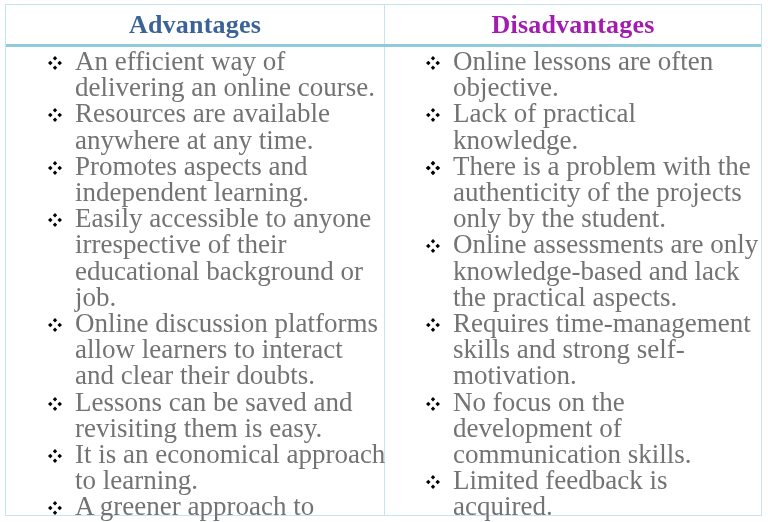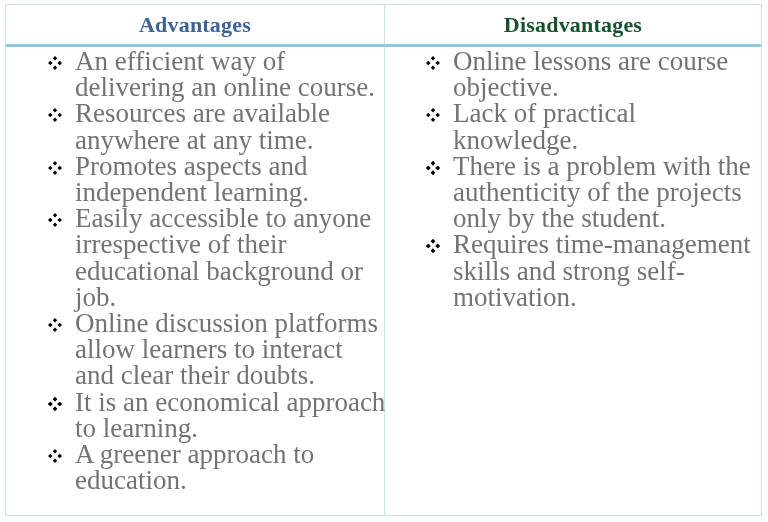--- a/index.html
+++ b/index.html
@@ -44,25 +44,25 @@
       top: 0;
       bottom: 0;
     }
     .col.left { left: 0; width: 378px; }
     .col.right { left: 379px; width: 376px; }
     .heading {
       height: 39px;
       line-height: 39px;
       text-align: center;
       font-weight: bold;
-      font-size: 22px;
+      font-size: 26px;
       letter-spacing: 0.2px;
     }
     .heading.adv { color: #3b6397; }
-    .heading.dis { color: #14532d; }
+    .heading.dis { color: #a21caf; }
     ul.items {
       list-style: none;
       margin: 0;
       padding: 0;
       position: absolute;
       top: 43px;
     }
     .col.left ul.items { left: 40px; width: 340px; }
     .col.right ul.items { left: 39px; width: 340px; }
     ul.items li {
@@ -117,20 +117,21 @@
       <li>
         <svg class="bullet" viewBox="0 0 14 14">
             <path d="M7 0L9.2 2.3 7 4.6 4.8 2.3Z M2.3 4.8L4.6 7 2.3 9.2 0 7Z M11.7 4.8L14 7 11.7 9.2 9.4 7Z M7 9.4L9.2 11.7 7 14 4.8 11.7Z" fill="#000"></path>
           </svg>
         <span>Online discussion platforms allow learners to interact and clear their doubts.</span>
       </li>
       <li>
         <svg class="bullet" viewBox="0 0 14 14">
             <path d="M7 0L9.2 2.3 7 4.6 4.8 2.3Z M2.3 4.8L4.6 7 2.3 9.2 0 7Z M11.7 4.8L14 7 11.7 9.2 9.4 7Z M7 9.4L9.2 11.7 7 14 4.8 11.7Z" fill="#000"></path>
           </svg>
+        <span>Lessons can be saved and revisiting them is easy.</span>
       </li>
       <li>
         <svg class="bullet" viewBox="0 0 14 14">
             <path d="M7 0L9.2 2.3 7 4.6 4.8 2.3Z M2.3 4.8L4.6 7 2.3 9.2 0 7Z M11.7 4.8L14 7 11.7 9.2 9.4 7Z M7 9.4L9.2 11.7 7 14 4.8 11.7Z" fill="#000"></path>
           </svg>
         <span>It is an economical approach to learning.</span>
       </li>
       <li>
         <svg class="bullet" viewBox="0 0 14 14">
             <path d="M7 0L9.2 2.3 7 4.6 4.8 2.3Z M2.3 4.8L4.6 7 2.3 9.2 0 7Z M11.7 4.8L14 7 11.7 9.2 9.4 7Z M7 9.4L9.2 11.7 7 14 4.8 11.7Z" fill="#000"></path>
@@ -140,21 +141,21 @@
     </ul>
   </div>
 
   <div class="col right">
     <div class="heading dis">Disadvantages</div>
     <ul class="items">
       <li>
         <svg class="bullet" viewBox="0 0 14 14">
             <path d="M7 0L9.2 2.3 7 4.6 4.8 2.3Z M2.3 4.8L4.6 7 2.3 9.2 0 7Z M11.7 4.8L14 7 11.7 9.2 9.4 7Z M7 9.4L9.2 11.7 7 14 4.8 11.7Z" fill="#000"></path>
           </svg>
-        <span>Online lessons are course objective.</span>
+        <span>Online lessons are often objective.</span>
       </li>
       <li>
         <svg class="bullet" viewBox="0 0 14 14">
             <path d="M7 0L9.2 2.3 7 4.6 4.8 2.3Z M2.3 4.8L4.6 7 2.3 9.2 0 7Z M11.7 4.8L14 7 11.7 9.2 9.4 7Z M7 9.4L9.2 11.7 7 14 4.8 11.7Z" fill="#000"></path>
           </svg>
         <span>Lack of practical knowledge.</span>
       </li>
       <li>
         <svg class="bullet" viewBox="0 0 14 14">
             <path d="M7 0L9.2 2.3 7 4.6 4.8 2.3Z M2.3 4.8L4.6 7 2.3 9.2 0 7Z M11.7 4.8L14 7 11.7 9.2 9.4 7Z M7 9.4L9.2 11.7 7 14 4.8 11.7Z" fill="#000"></path>
@@ -163,22 +164,35 @@
       <li>
         <svg class="bullet" viewBox="0 0 14 14">
             <path d="M7 0L9.2 2.3 7 4.6 4.8 2.3Z M2.3 4.8L4.6 7 2.3 9.2 0 7Z M11.7 4.8L14 7 11.7 9.2 9.4 7Z M7 9.4L9.2 11.7 7 14 4.8 11.7Z" fill="#000"></path>
           </svg>
         <span>There is a problem with the authenticity of the projects only by the student.</span>
       </li>
       <li>
         <svg class="bullet" viewBox="0 0 14 14">
             <path d="M7 0L9.2 2.3 7 4.6 4.8 2.3Z M2.3 4.8L4.6 7 2.3 9.2 0 7Z M11.7 4.8L14 7 11.7 9.2 9.4 7Z M7 9.4L9.2 11.7 7 14 4.8 11.7Z" fill="#000"></path>
           </svg>
+        <span>Online assessments are only knowledge-based and lack the practical aspects.</span>
       </li>
       <li>
         <svg class="bullet" viewBox="0 0 14 14">
             <path d="M7 0L9.2 2.3 7 4.6 4.8 2.3Z M2.3 4.8L4.6 7 2.3 9.2 0 7Z M11.7 4.8L14 7 11.7 9.2 9.4 7Z M7 9.4L9.2 11.7 7 14 4.8 11.7Z" fill="#000"></path>
           </svg>
         <span>Requires time-management skills and strong self-motivation.</span>
       </li>
+      <li>
+        <svg class="bullet" viewBox="0 0 14 14">
+            <path d="M7 0L9.2 2.3 7 4.6 4.8 2.3Z M2.3 4.8L4.6 7 2.3 9.2 0 7Z M11.7 4.8L14 7 11.7 9.2 9.4 7Z M7 9.4L9.2 11.7 7 14 4.8 11.7Z" fill="#000"></path>
+          </svg>
+        <span>No focus on the development of communication skills.</span>
+      </li>
+      <li>
+        <svg class="bullet" viewBox="0 0 14 14">
+            <path d="M7 0L9.2 2.3 7 4.6 4.8 2.3Z M2.3 4.8L4.6 7 2.3 9.2 0 7Z M11.7 4.8L14 7 11.7 9.2 9.4 7Z M7 9.4L9.2 11.7 7 14 4.8 11.7Z" fill="#000"></path>
+          </svg>
+        <span>Limited feedback is acquired.</span>
+      </li>
     </ul>
   </div>
 </div>
 
 </body></html>

